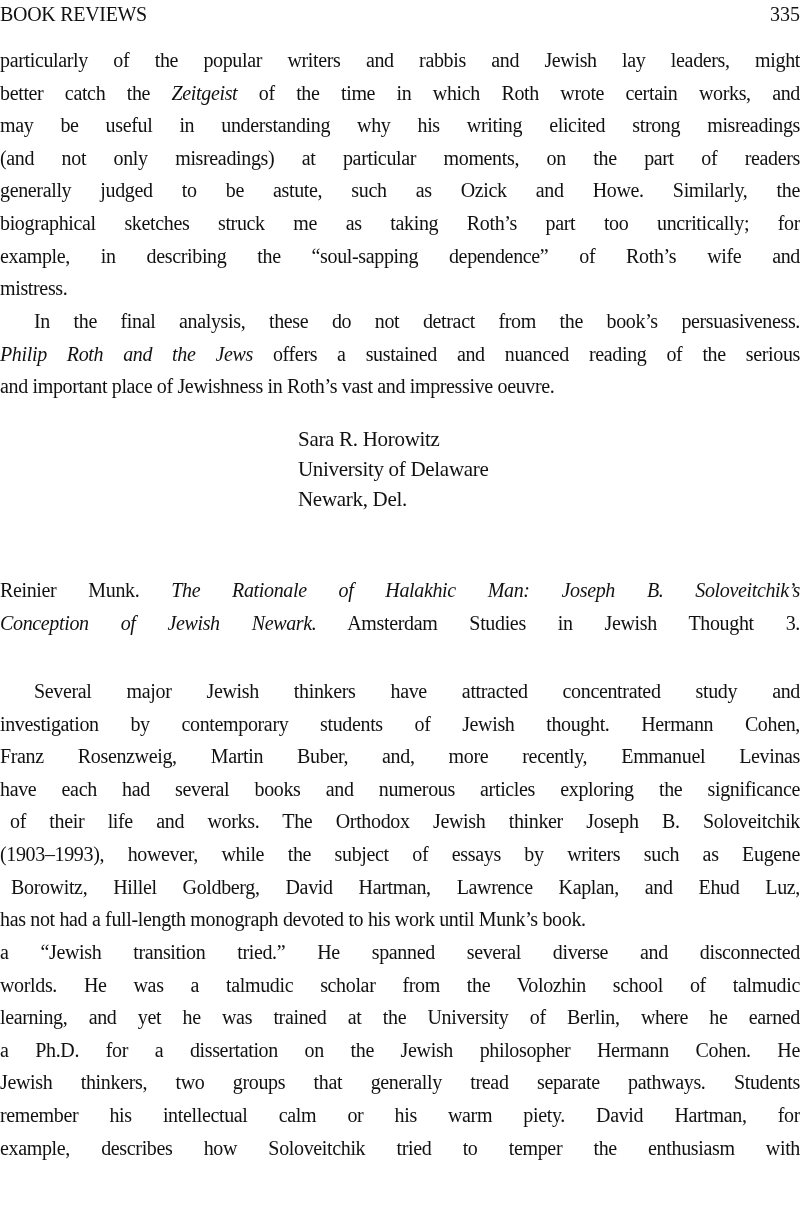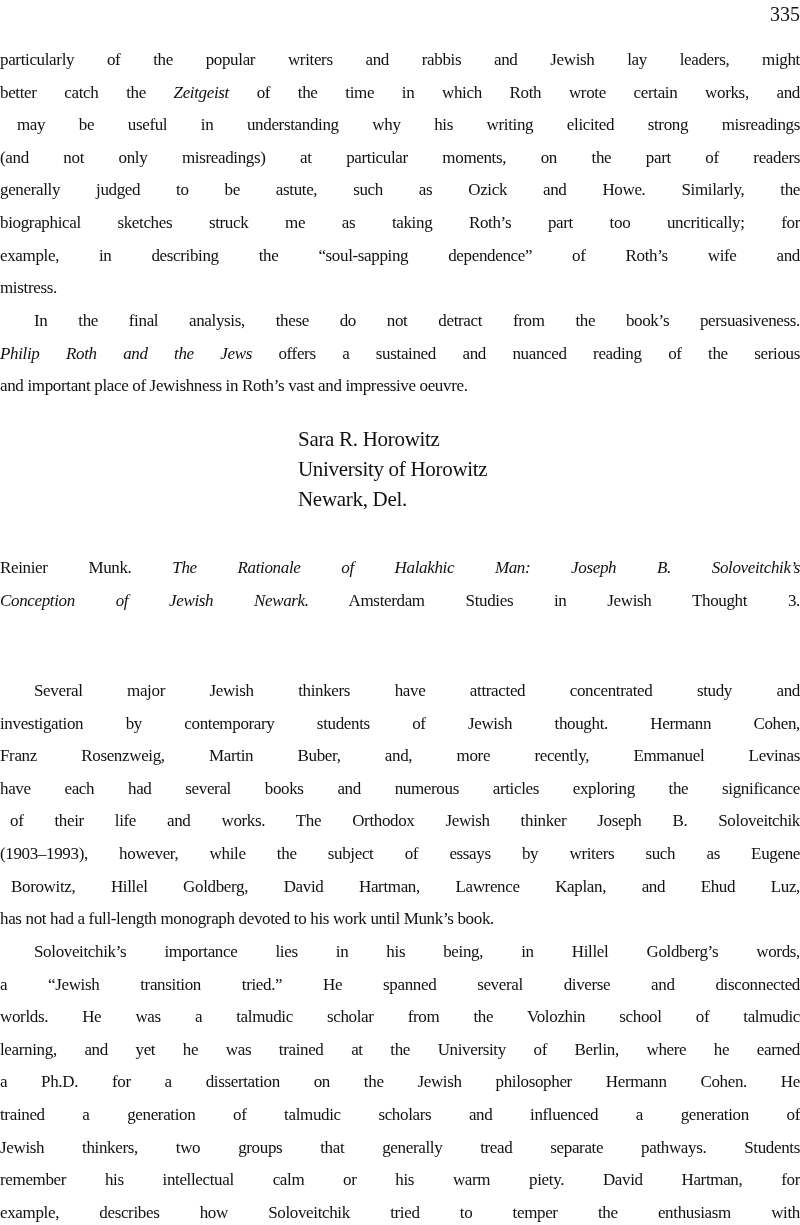--- a/index.html
+++ b/index.html
@@ -32,21 +32,21 @@
     }
     .running-head .page-num {
       position: absolute;
       right: 0;
       top: 0;
     }
     .block {
       position: absolute;
       left: 0;
       width: 800px;
-      font-size: 17px;
+      font-size: 20px;
       line-height: 32.6px;
       text-align: justify;
       letter-spacing: -0.35px;
     }
     .line {
       display: block;
       white-space: nowrap;
       text-align: justify;
       text-align-last: justify;
       height: 32.6px;
@@ -66,66 +66,65 @@
       font-size: 21px;
       line-height: 30px;
       letter-spacing: -0.3px;
     }
     .signature div { white-space: nowrap; }
   </style>
 </head>
 <body>
 
 <div class="running-head">
+  <span class="title">BOOK REVIEWS</span>
   <span class="page-num">335</span>
 </div>
 
 <div class="block" style="top: 44px;">
   <div class="line" style="word-spacing: 0px;"><span>particularly of the popular writers and rabbis and Jewish lay leaders, might</span></div>
   <div class="line" style="word-spacing: 0px;"><span>better catch the </span><em>Zeitgeist</em><span> of the time in which Roth wrote certain works, and</span></div>
-  <div class="line" style="word-spacing: 0px; margin-left: 17px;"><span>may be useful in understanding why his writing elicited strong misreadings</span></div>
+  <div class="line" style="word-spacing: 0px;"><span>may be useful in understanding why his writing elicited strong misreadings</span></div>
   <div class="line" style="word-spacing: 0px;"><span>(and not only misreadings) at particular moments, on the part of readers</span></div>
   <div class="line" style="word-spacing: 0px;"><span>generally judged to be astute, such as Ozick and Howe. Similarly, the</span></div>
   <div class="line" style="word-spacing: 0px;"><span>biographical sketches struck me as taking Roth’s part too uncritically; for</span></div>
   <div class="line" style="word-spacing: 0px;"><span>example, in describing the “soul-sapping dependence” of Roth’s wife and</span></div>
   <div class="line last"><span>mistress.</span></div>
 </div>
 
 <div class="block" style="top: 305px;">
   <div class="line indent" style="word-spacing: 0px;"><span>In the final analysis, these do not detract from the book’s persuasiveness.</span></div>
   <div class="line" style="word-spacing: 0px;"><em>Philip Roth and the Jews</em><span> offers a sustained and nuanced reading of the serious</span></div>
   <div class="line last"><span>and important place of Jewishness in Roth’s vast and impressive oeuvre.</span></div>
 </div>
 
 <div class="signature">
   <div>Sara R. Horowitz</div>
-  <div>University of Horowitz</div>
+  <div>University of Delaware</div>
   <div>Newark, Del.</div>
 </div>
 
-<div class="block" style="top: 552px;">
+<div class="block" style="top: 574px;">
   <div class="line" style="word-spacing: 0px;"><span>Reinier Munk.</span> <em>The Rationale of Halakhic Man: Joseph B. Soloveitchik’s</em></div>
   <div class="line" style="word-spacing: 0px;"><em>Conception of Jewish Newark.</em> <span>Amsterdam Studies in Jewish Thought 3.</span></div>
 </div>
 
 <div class="block" style="top: 675px;">
   <div class="line indent" style="word-spacing: 0px;">Several major Jewish thinkers have attracted concentrated study and</div>
   <div class="line" style="word-spacing: 0px;">investigation by contemporary students of Jewish thought. Hermann Cohen,</div>
   <div class="line" style="word-spacing: 0px;">Franz Rosenzweig, Martin Buber, and, more recently, Emmanuel Levinas</div>
   <div class="line" style="word-spacing: 0px;">have each had several books and numerous articles exploring the significance</div>
   <div class="line" style="word-spacing: 0px; margin-left: 10px;">of their life and works. The Orthodox Jewish thinker Joseph B. Soloveitchik</div>
   <div class="line" style="word-spacing: 0px;">(1903–1993), however, while the subject of essays by writers such as Eugene</div>
   <div class="line" style="word-spacing: 0px; padding-left: 11px;">Borowitz, Hillel Goldberg, David Hartman, Lawrence Kaplan, and Ehud Luz,</div>
   <div class="line last">has not had a full-length monograph devoted to his work until Munk’s book.</div>
 </div>
 
 <div class="block" style="top: 936px;">
-  <div class="line indent" style="word-spacing: 0px;">Soloveitchik’s importance lies in his being, in Hillel Goldberg’s words,</div>
   <div class="line" style="word-spacing: 0px;">a “Jewish transition tried.” He spanned several diverse and disconnected</div>
   <div class="line" style="word-spacing: 0px;">worlds. He was a talmudic scholar from the Volozhin school of talmudic</div>
   <div class="line" style="word-spacing: 0px;">learning, and yet he was trained at the University of Berlin, where he earned</div>
   <div class="line" style="word-spacing: 0px;">a Ph.D. for a dissertation on the Jewish philosopher Hermann Cohen. He</div>
-  <div class="line" style="word-spacing: 0px;">trained a generation of talmudic scholars and influenced a generation of</div>
   <div class="line" style="word-spacing: 0px;">Jewish thinkers, two groups that generally tread separate pathways. Students</div>
   <div class="line" style="word-spacing: 0px;">remember his intellectual calm or his warm piety. David Hartman, for</div>
   <div class="line" style="word-spacing: 0px;">example, describes how Soloveitchik tried to temper the enthusiasm with</div>
 
 </div>
 
 </body></html>

